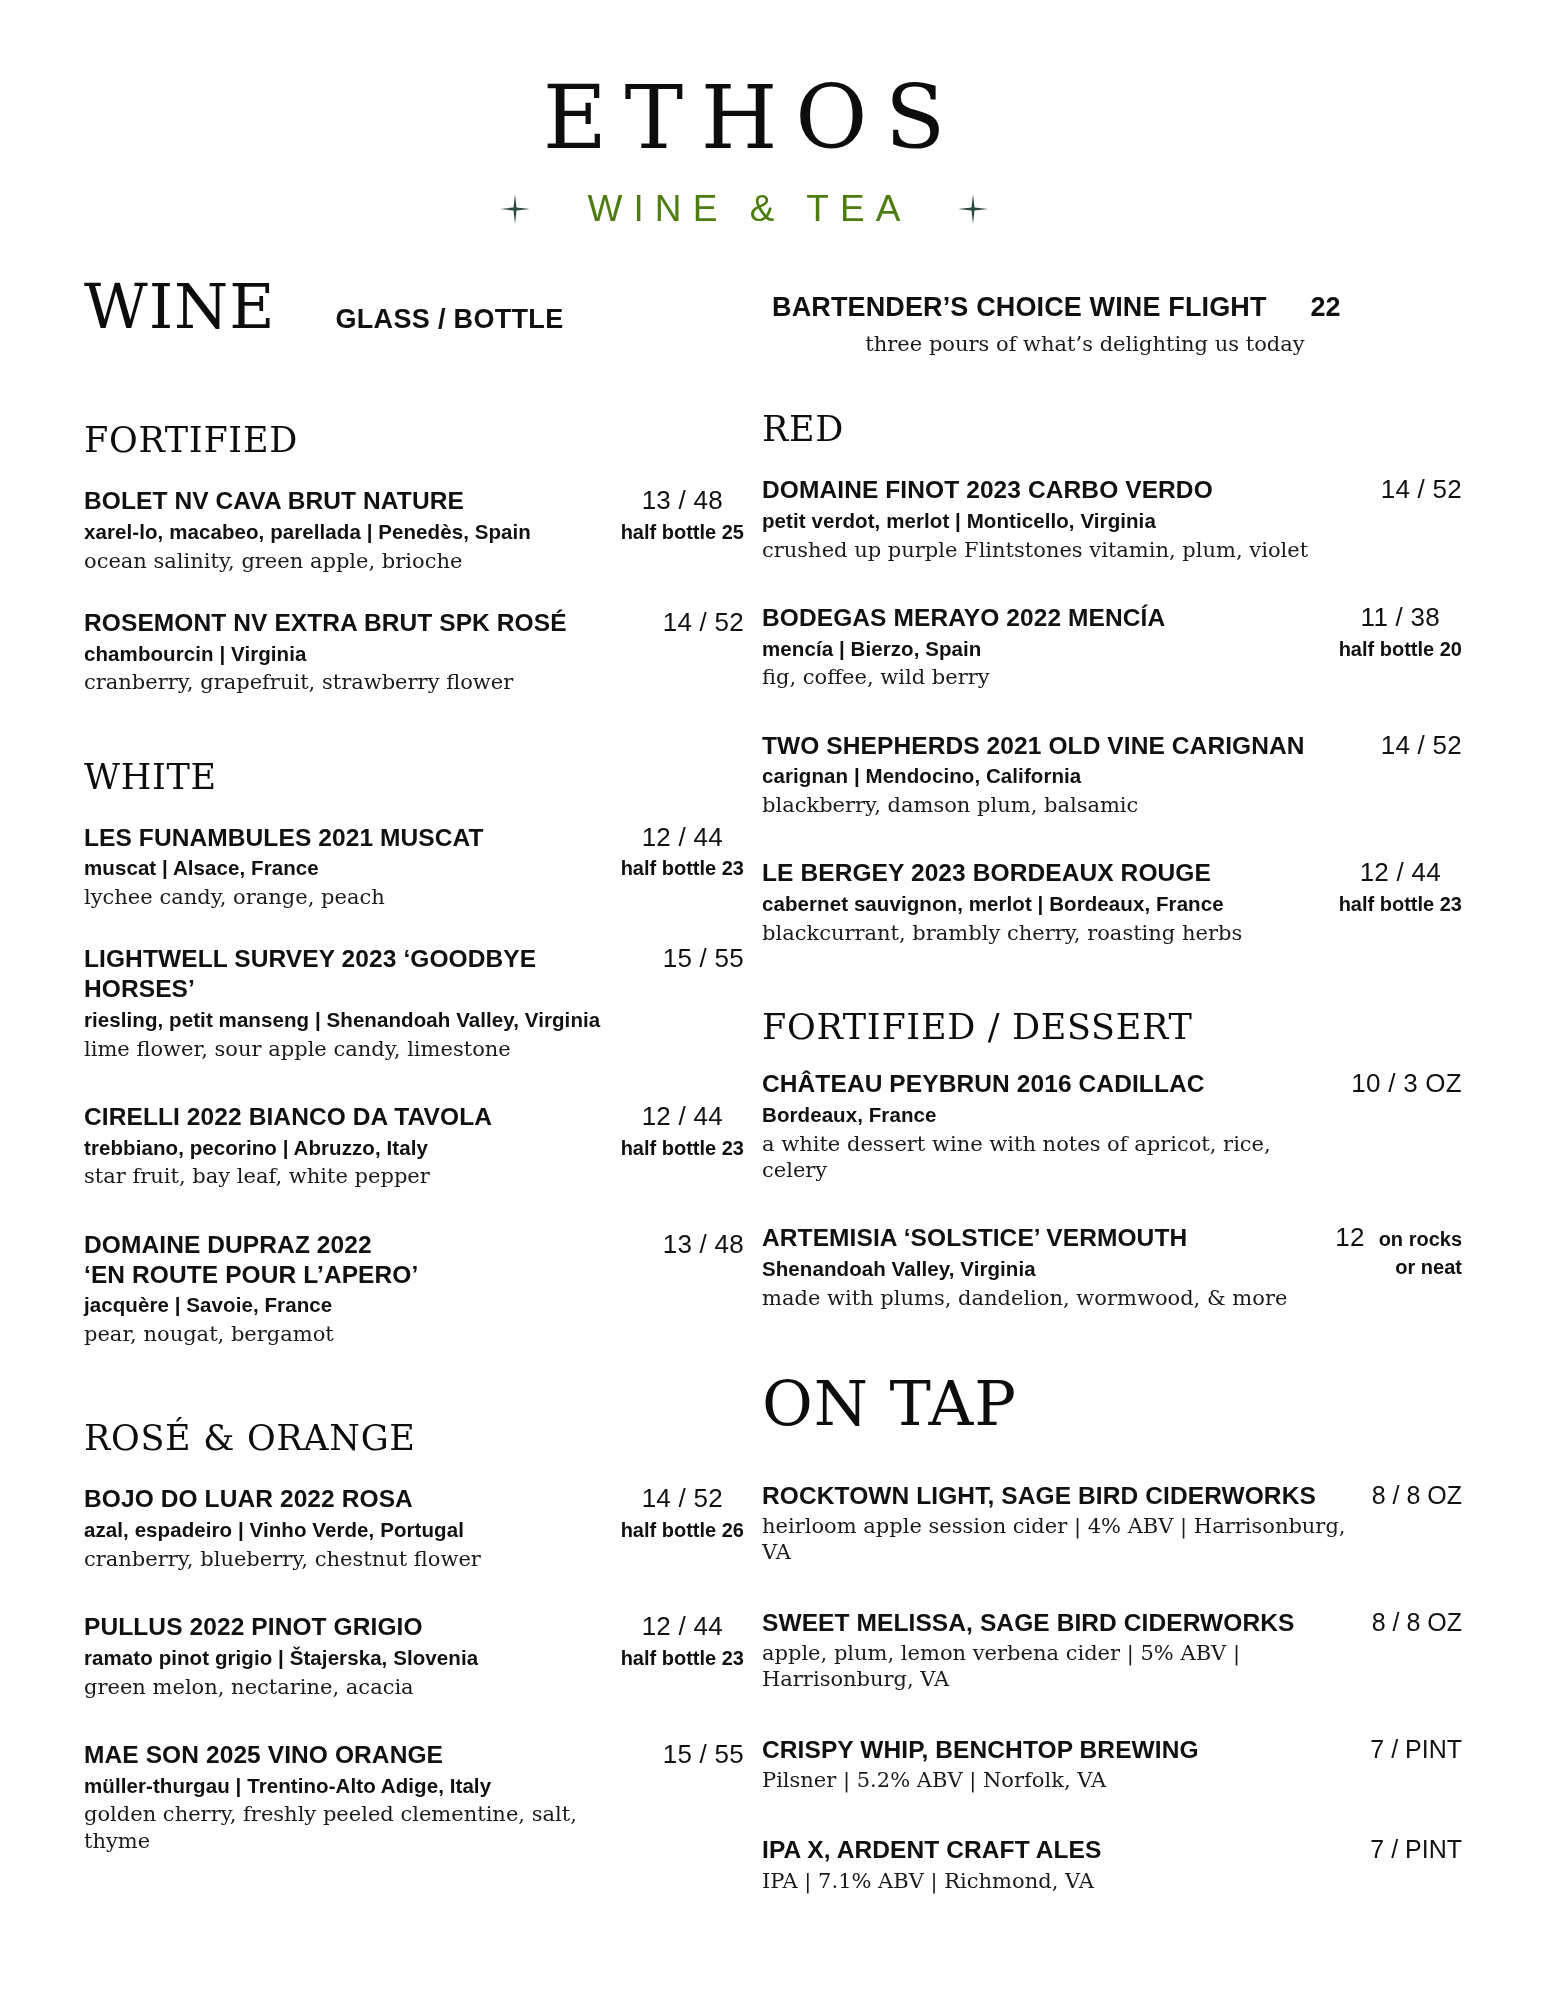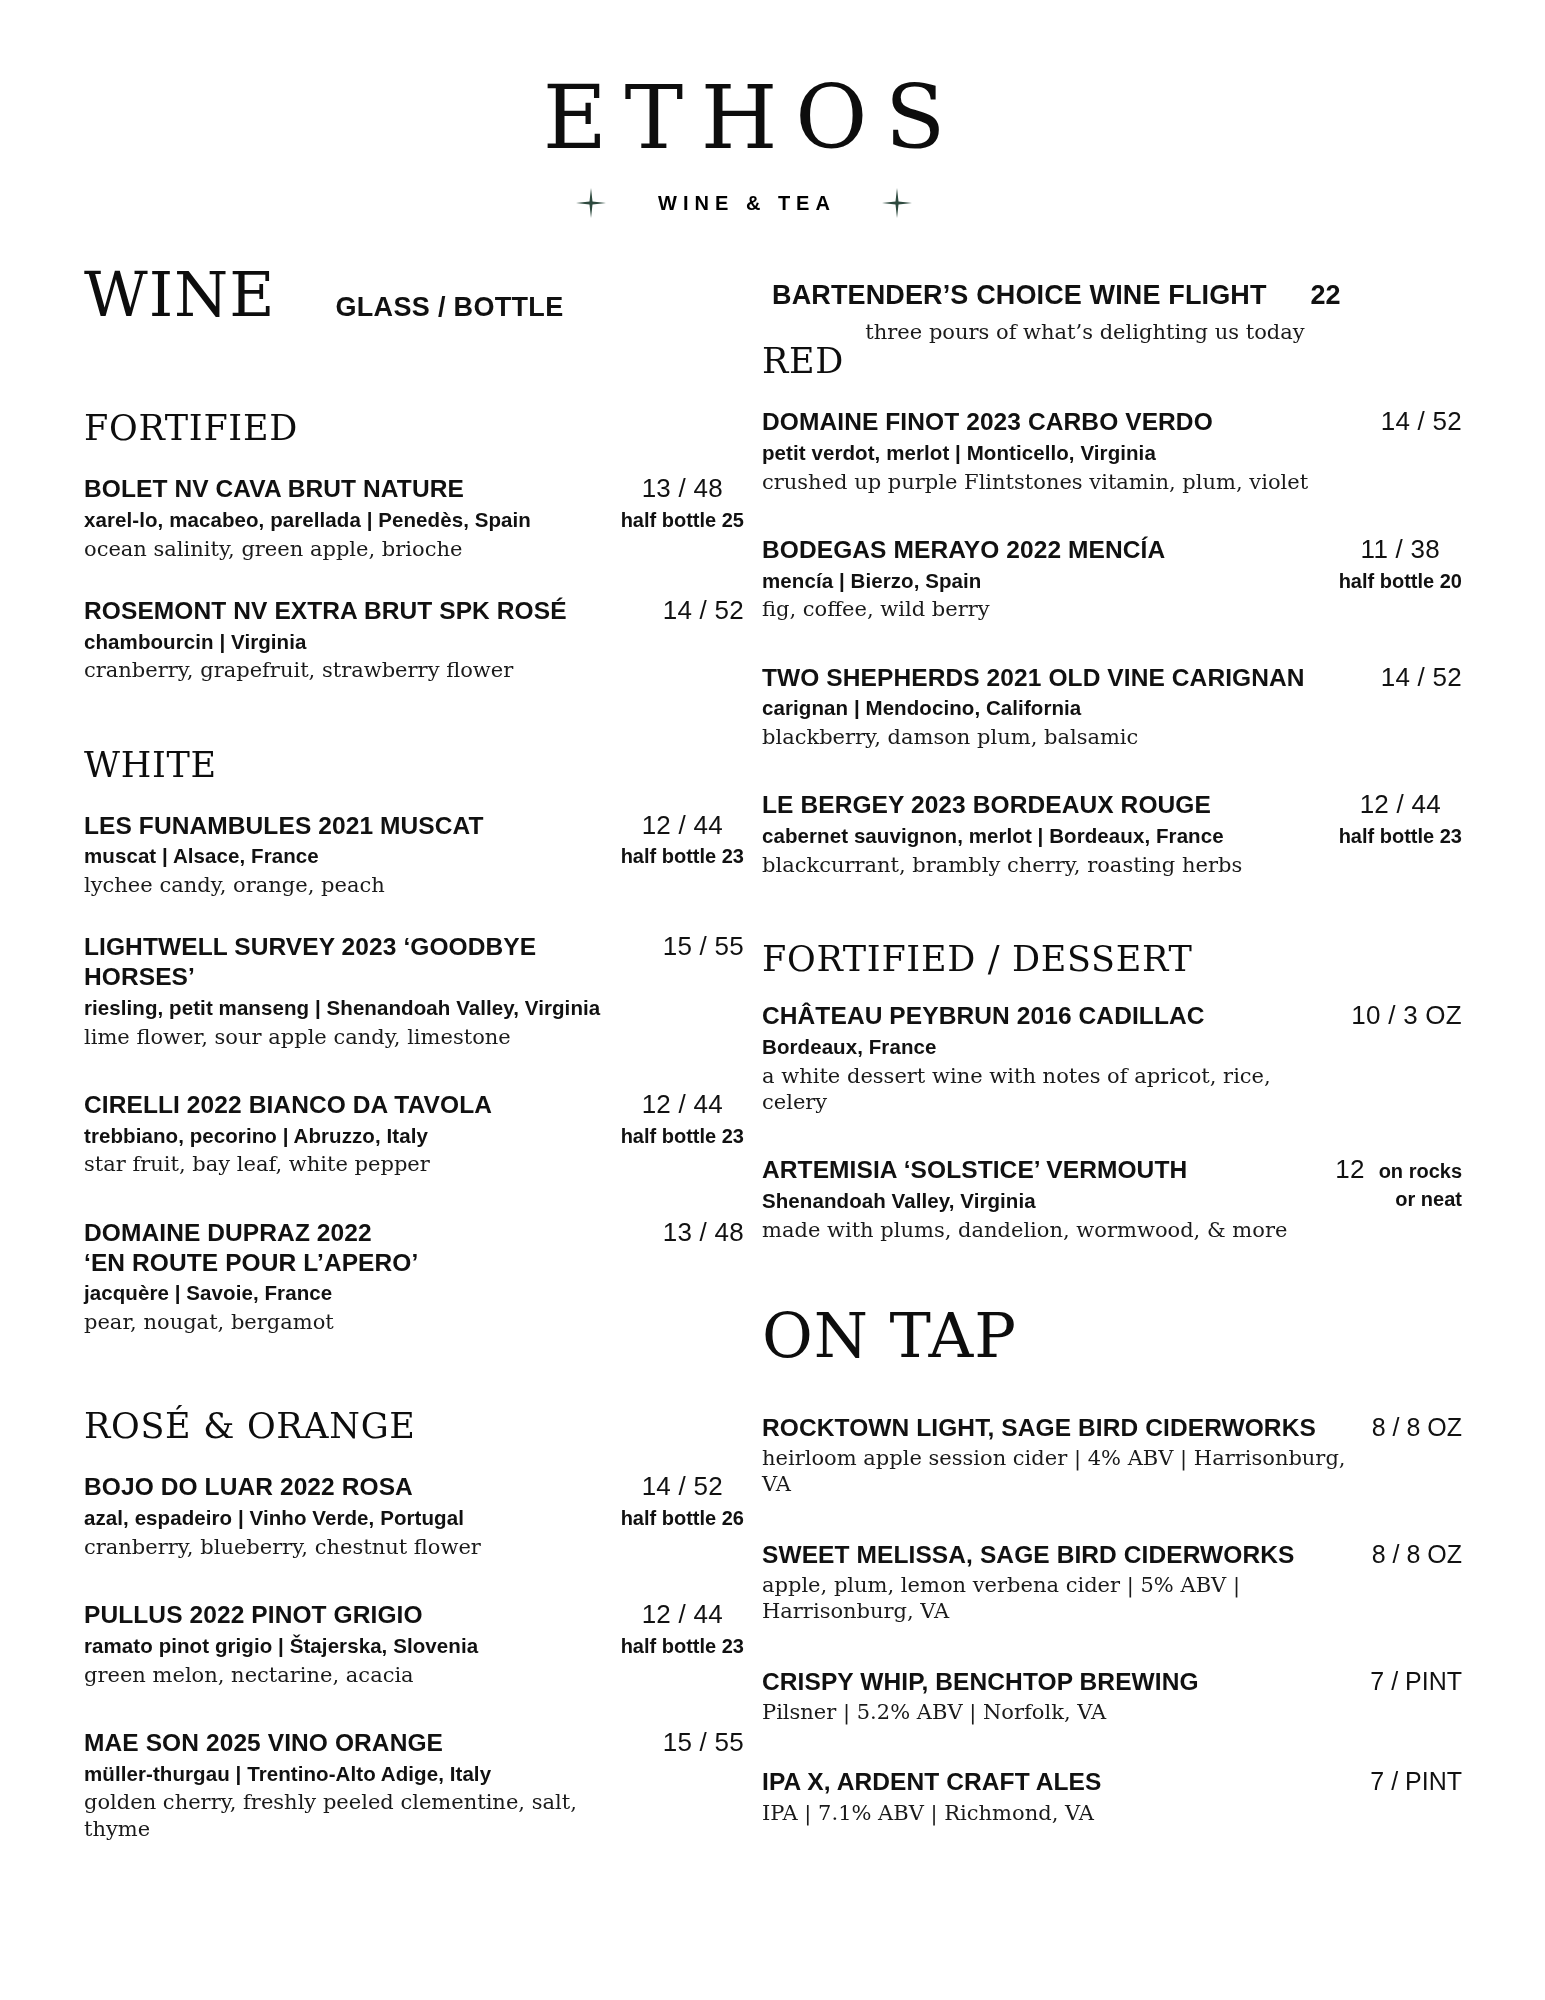--- a/index.html
+++ b/index.html
@@ -43,25 +43,25 @@
   .brand-sub-row {
     margin-top: 26px;
     display: flex;
     align-items: center;
     justify-content: center;
     gap: 46px;
   }
 
   .brand-sub {
     font-family: "Liberation Sans", sans-serif;
-    font-weight: 700;
-    font-size: 20px;
+    font-weight: 400;
+    font-size: 37px;
     letter-spacing: 0.30em;
     text-indent: 0.30em;
-    color: #000000;
+    color: #4d7c0f;
   }
 
   .sparkle { width: 30px; height: 30px; display: block; }
 
   
   .columns {
     position: relative;
     margin-top: 46px;
     display: flex;
     align-items: flex-start;
@@ -140,21 +140,21 @@
     font-weight: 400;
     font-size: 35px;
     letter-spacing: 0.02em;
     color: #0d0d0d;
     line-height: 1;
   }
 
   .sec-sparkling { margin-top: 55px; }
   .sec-white     { margin-top: 64px; }
   .sec-rose      { margin-top: 74px; }
-  .sec-red       { }
+  .sec-red       { margin-top: 56px; }
   .sec-fortified { margin-top: 64px; }
 
   .ontap-heading {
     font-family: "DejaVu Serif", "Liberation Serif", serif;
     font-weight: 400;
     font-size: 62px;
     line-height: 1;
     letter-spacing: 0.015em;
     color: #0d0d0d;
     margin-top: 62px;

